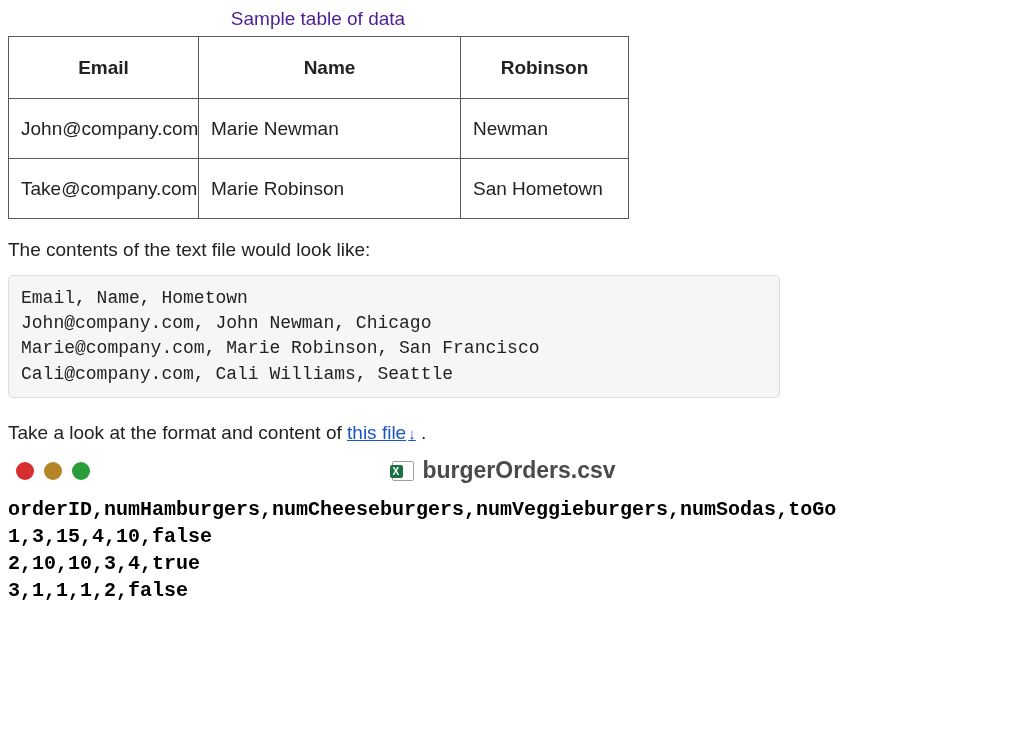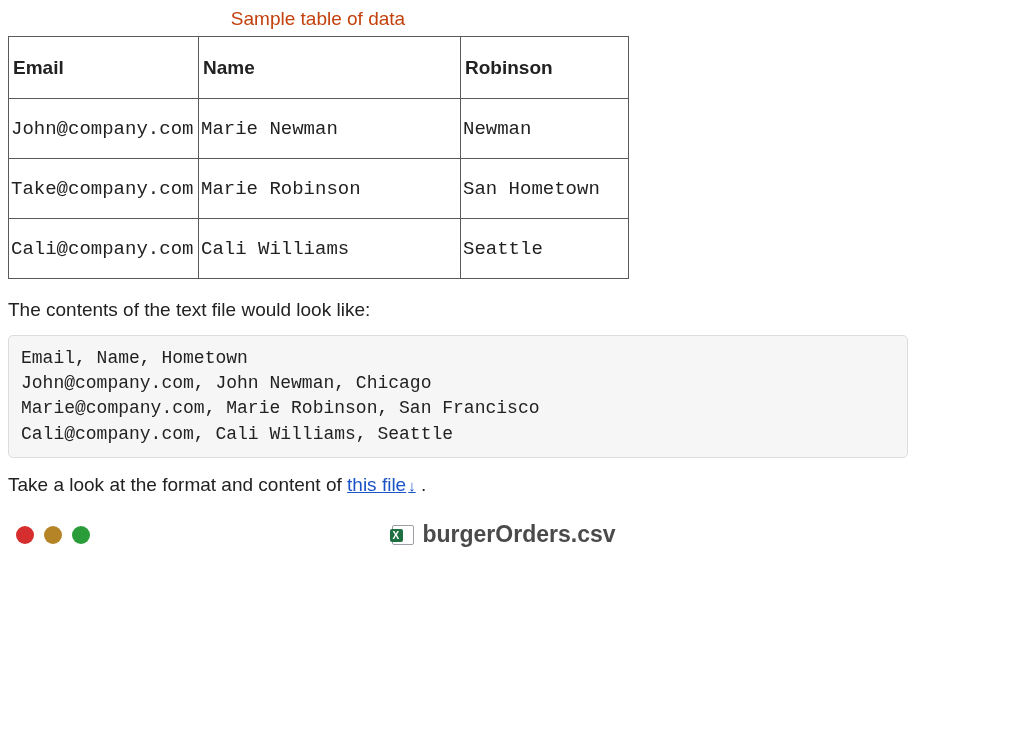--- a/index.html
+++ b/index.html
@@ -13,46 +13,45 @@
       padding: 8px;
       background: #fff;
       width: 1024px;
     }
     .table-caption {
       text-align: center;
       font-size: 19px;
       margin-bottom: 6px;
       margin-left: 0;
       width: 620px;
-      color: #c2410c;
+      color: #4c1d95;
     }
     table.sample {
       border-collapse: collapse;
       width: 620px;
       table-layout: fixed;
     }
     table.sample th, table.sample td {
       border: 1px solid #5a5a5a;
       text-align: left;
       font-size: 19px;
       color: #222;
       background: #fff;
     }
     table.sample th {
-      text-align: left;
+      text-align: center;
       font-weight: 600;
       padding: 4px 4px;
       height: 62px;
       vertical-align: middle;
     }
     table.sample td {
-      padding: 0 2px;
+      padding: 0 12px;
       height: 60px;
       vertical-align: middle;
-      font-family: Liberation Mono, monospace;
     }
     table.sample col.c0 { width: 190px; }
     table.sample col.c1 { width: 262px; }
     table.sample col.c2 { width: 168px; }
 
     .body-text {
       margin-top: 20px;
       font-size: 19px;
       color: #222;
     }
@@ -60,40 +59,40 @@
       margin-top: 14px;
       background: #f6f6f6;
       border: 1px solid #ddd;
       border-radius: 5px;
       padding: 10px 12px;
       font-family: "SFMono-Regular", Consolas, "Liberation Mono", Menlo, monospace;
       font-size: 18px;
       line-height: 1.4;
       white-space: pre;
       color: #222;
-      width: 900px;
+      width: 772px;
     }
     .link-line {
-      margin-top: 16px;
+      margin-top: 24px;
       font-size: 19px;
       color: #222;
     }
     .link-line a {
       color: #1a54c7;
       text-decoration: underline;
     }
     .dl-icon {
       color: #1a54c7;
       text-decoration: underline;
       font-size: 15px;
       margin-left: 2px;
     }
 
     .mac-window {
-      margin-top: 24px;
+      margin-top: 12px;
       width: 992px;
     }
     .mac-titlebar {
       position: relative;
       height: 30px;
       display: flex;
       align-items: center;
     }
     .traffic-lights {
       display: flex;
@@ -185,25 +184,20 @@
     <tr>
       <td>John@company.com</td>
       <td>Marie Newman</td>
       <td>Newman</td>
     </tr>
     <tr>
       <td>Take@company.com</td>
       <td>Marie Robinson</td>
       <td>San Hometown</td>
     </tr>
-    <tr>
-      <td>Cali@company.com</td>
-      <td>Cali Williams</td>
-      <td>Seattle</td>
-    </tr>
   </tbody>
 </table>
 
 <p class="body-text">The contents of the text file would look like:</p>
 
 <pre class="code-block" id="code-block">Email, Name, Hometown
 John@company.com, John Newman, Chicago
 Marie@company.com, Marie Robinson, San Francisco
 Cali@company.com, Cali Williams, Seattle</pre>
 
@@ -216,13 +210,17 @@
     <div class="traffic-lights">
       <span class="circle red"></span>
       <span class="circle amber"></span>
       <span class="circle green"></span>
     </div>
     <div class="title-center">
       <span class="excel-icon"></span>
       <span>burgerOrders.csv</span>
     </div>
   </div>
+  <pre class="csv-body" id="csv-body">orderID,numHamburgers,numCheeseburgers,numVeggieburgers,numSodas,toGo
+1,3,15,4,10,false
+2,10,10,3,4,true
+3,1,1,1,2,false</pre>
 </div>
 
 </body></html>

